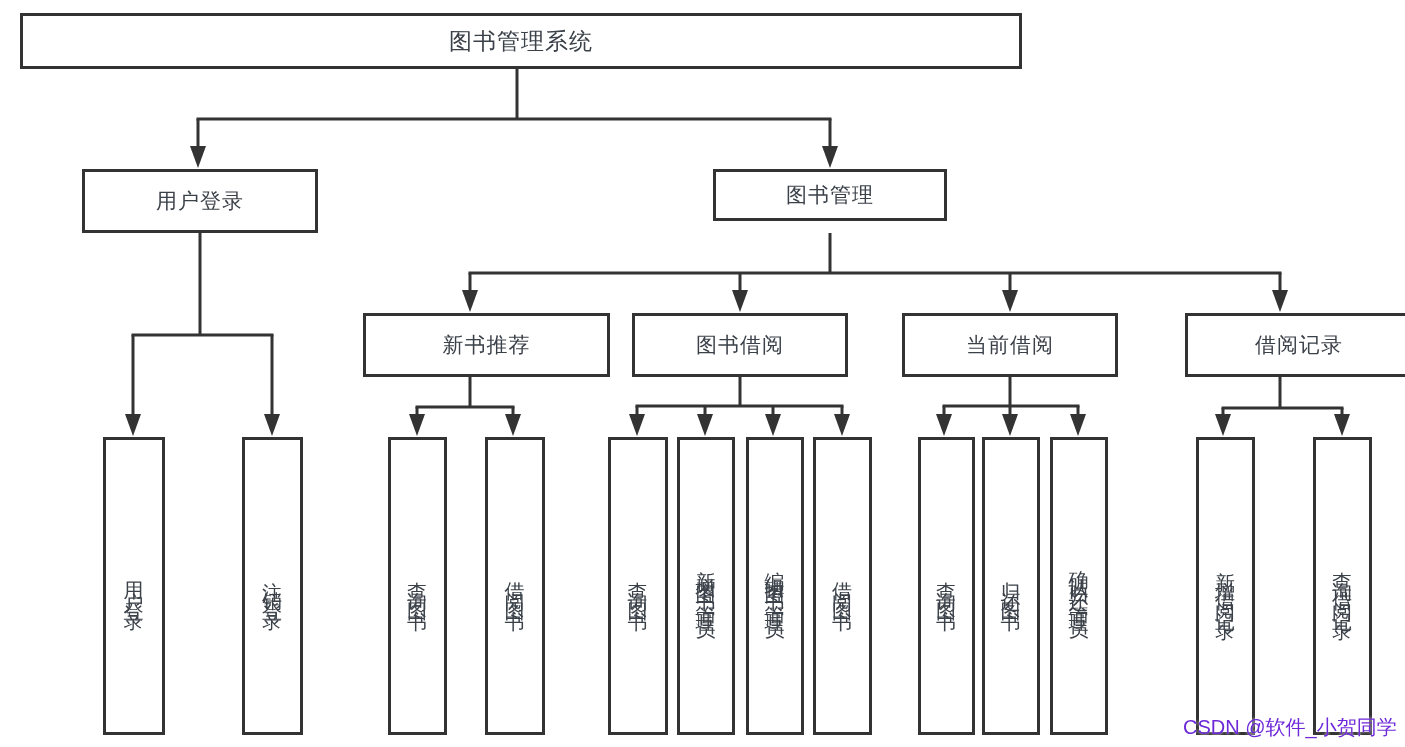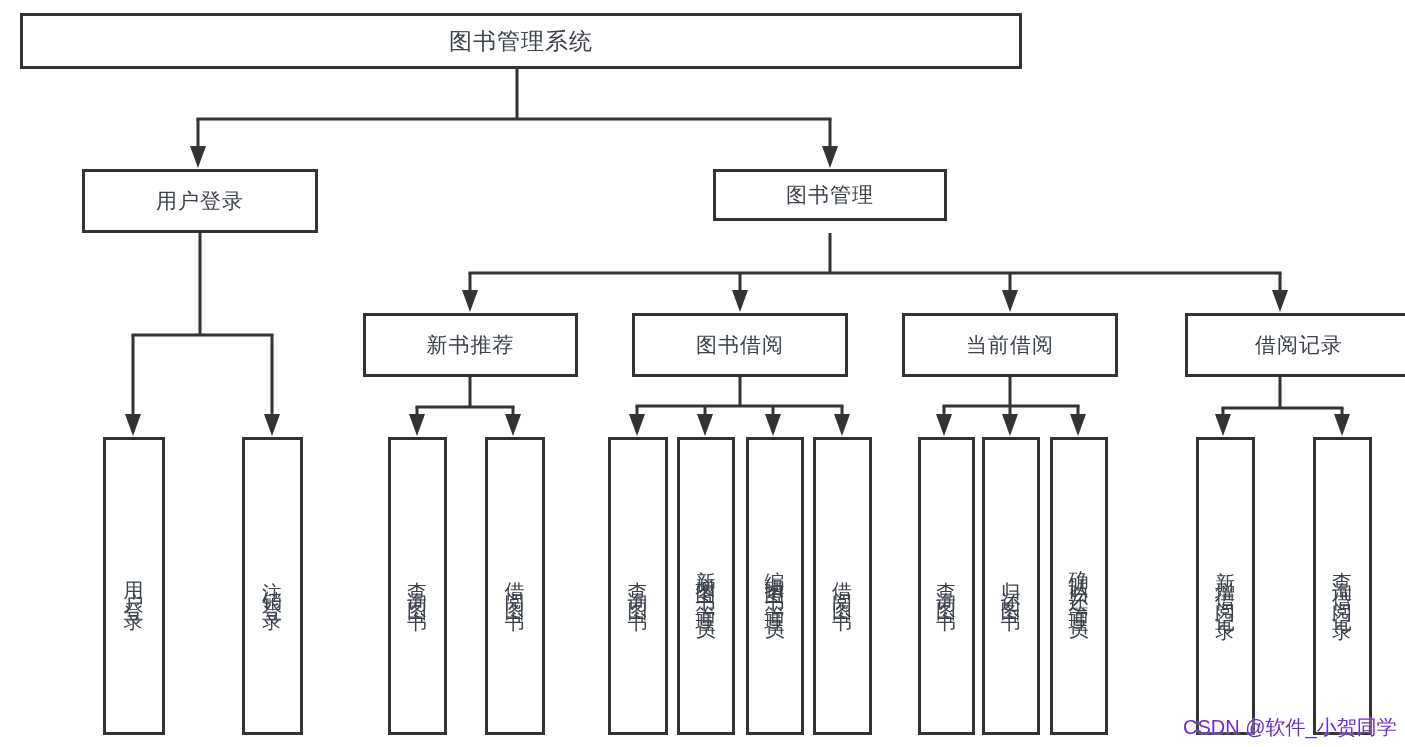--- a/index.html
+++ b/index.html
@@ -129,21 +129,21 @@
     <span class="label">图书管理系统</span>
   </div>
 
   <div class="node h" style="left:82px; top:169px; width:236px; height:64px;">
     <span class="label">用户登录</span>
   </div>
   <div class="node h" style="left:713px; top:169px; width:234px; height:52px;">
     <span class="label">图书管理</span>
   </div>
 
-  <div class="node h" style="left:363px; top:313px; width:215px; height:64px;">
+  <div class="node h" style="left:363px; top:313px; width:247px; height:64px;">
     <span class="label">新书推荐</span>
   </div>
   <div class="node h" style="left:632px; top:313px; width:216px; height:64px;">
     <span class="label">图书借阅</span>
   </div>
   <div class="node h" style="left:902px; top:313px; width:216px; height:64px;">
     <span class="label">当前借阅</span>
   </div>
   <div class="node h" style="left:1185px; top:313px; width:228px; height:64px;">
     <span class="label">借阅记录</span>

